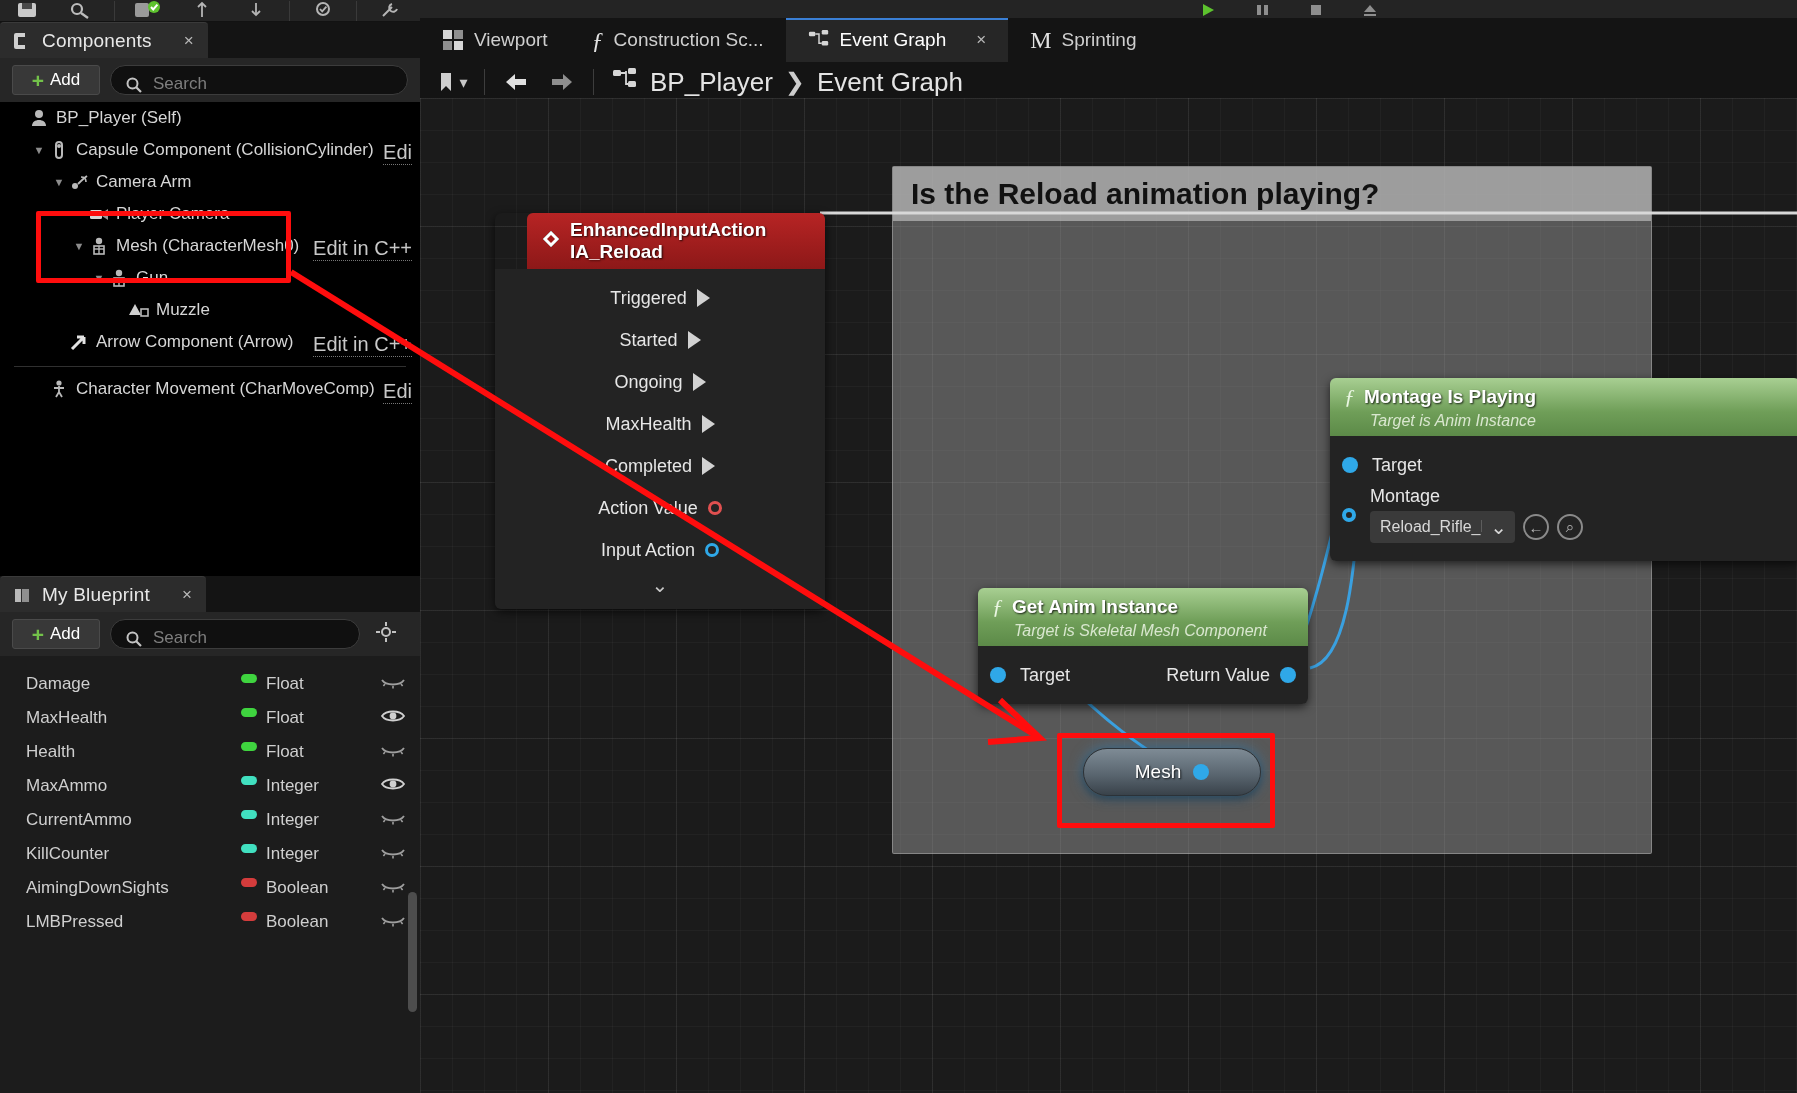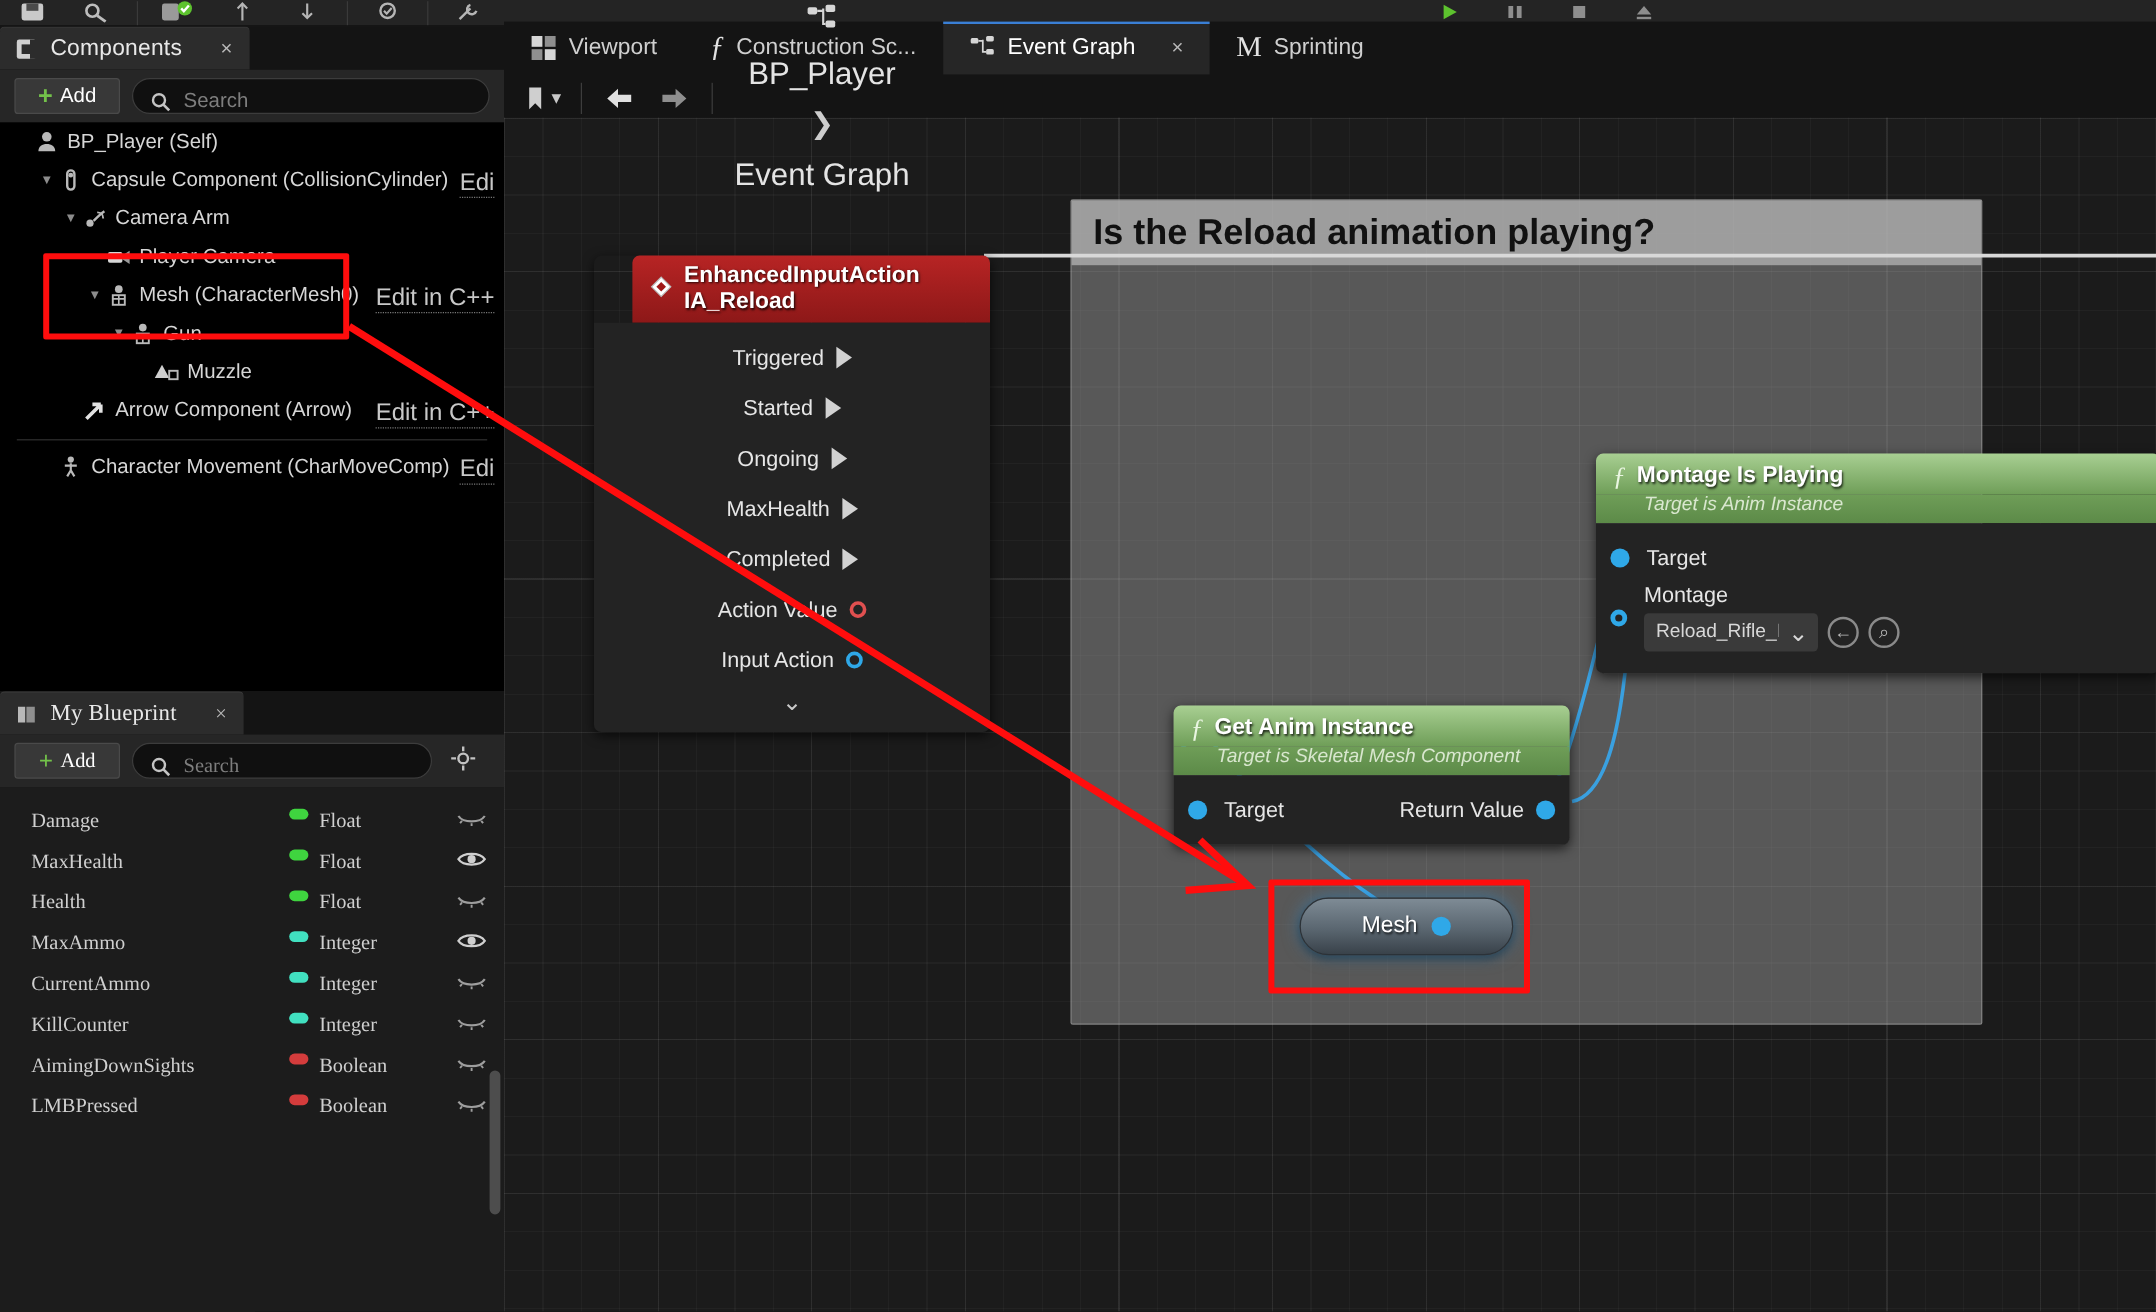--- a/index.html
+++ b/index.html
@@ -70,21 +70,20 @@
     position: absolute; right: 8px; color: #c8c8c8; font-size: 20px;
     border-bottom: 1px dotted #777; cursor: pointer;
   }
   .tree-row-wrap { position: relative; }
   .tree-div { height: 1px; background: #303030; margin: 8px 14px 6px 14px; }
 
   
   .panel-myblueprint {
     position: absolute; left: 0; top: 576px; width: 420px; height: 517px;
     background: #1a1a1a;
-    font-family: Liberation Serif, serif;
   }
   .mb-list { position: relative; background: #1c1c1c; height: calc(100% - 80px); overflow: hidden; }
   .var-row {
     display: flex; align-items: flex-start; height: 34px;
     padding: 0 14px 0 26px; color: #cfcfcf; font-size: 17px;
   }
   .var-name { width: 215px; }
   .var-pin { width: 16px; height: 9px; border-radius: 5px; margin-right: 9px; flex: none; }
   .var-type { flex: 1; color: #cfcfcf; }
   .eye { width: 26px; text-align: right; color: #9c9c9c; font-size: 16px; }
@@ -108,21 +107,21 @@
   }
   .gtab .gx { color: #b8b8b8; font-size: 17px; margin-left: 20px; }
 
   .graph-breadcrumb {
     position: absolute; left: 420px; top: 62px; width: 1377px; height: 40px;
     display: flex; align-items: center; gap: 0px; padding-left: 10px;
     background: transparent; z-index: 5;
   }
   .bc-btn { width: 46px; height: 38px; display: flex; align-items: center; justify-content: center; cursor: pointer; }
   .bc-sep { width: 1px; height: 26px; background: #3d3d3d; margin: 0 8px; }
-  .bc-path { display: flex; align-items: center; gap: 12px; margin-left: 10px; flex-direction: column; }
+  .bc-path { display: flex; align-items: center; gap: 12px; margin-left: 10px; }
   .bc-text { color: #e4e4e4; font-size: 26px; }
   .bc-chev { color: #cdcdcd; font-size: 24px; }
 
   .graph-canvas {
     position: absolute; left: 420px; top: 98px; width: 1478px; height: 995px;
     background:
       repeating-linear-gradient(to right, rgba(255,255,255,.030) 0 1px, transparent 1px 32px),
       repeating-linear-gradient(to bottom, rgba(255,255,255,.030) 0 1px, transparent 1px 32px),
       repeating-linear-gradient(to right, rgba(255,255,255,.055) 0 1px, transparent 1px 128px),
       repeating-linear-gradient(to bottom, rgba(255,255,255,.055) 0 1px, transparent 1px 128px),

